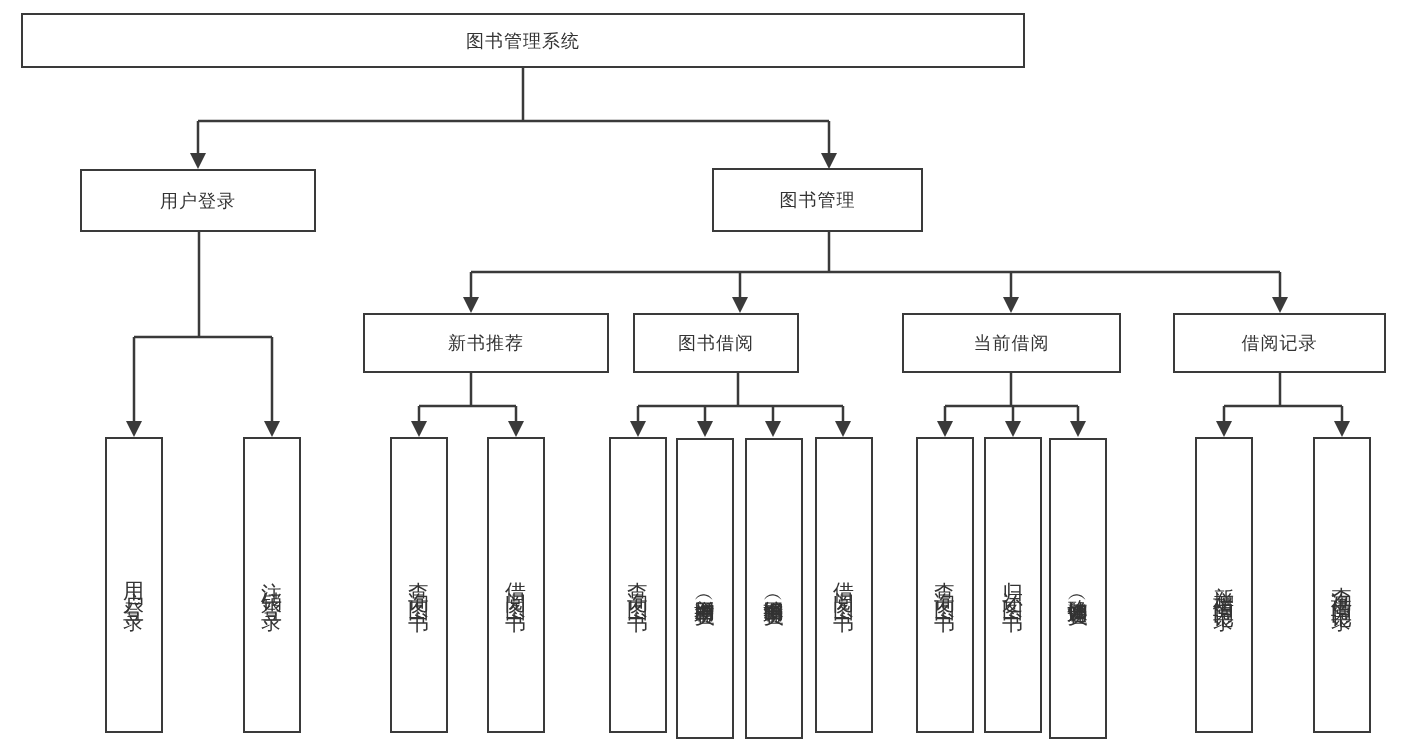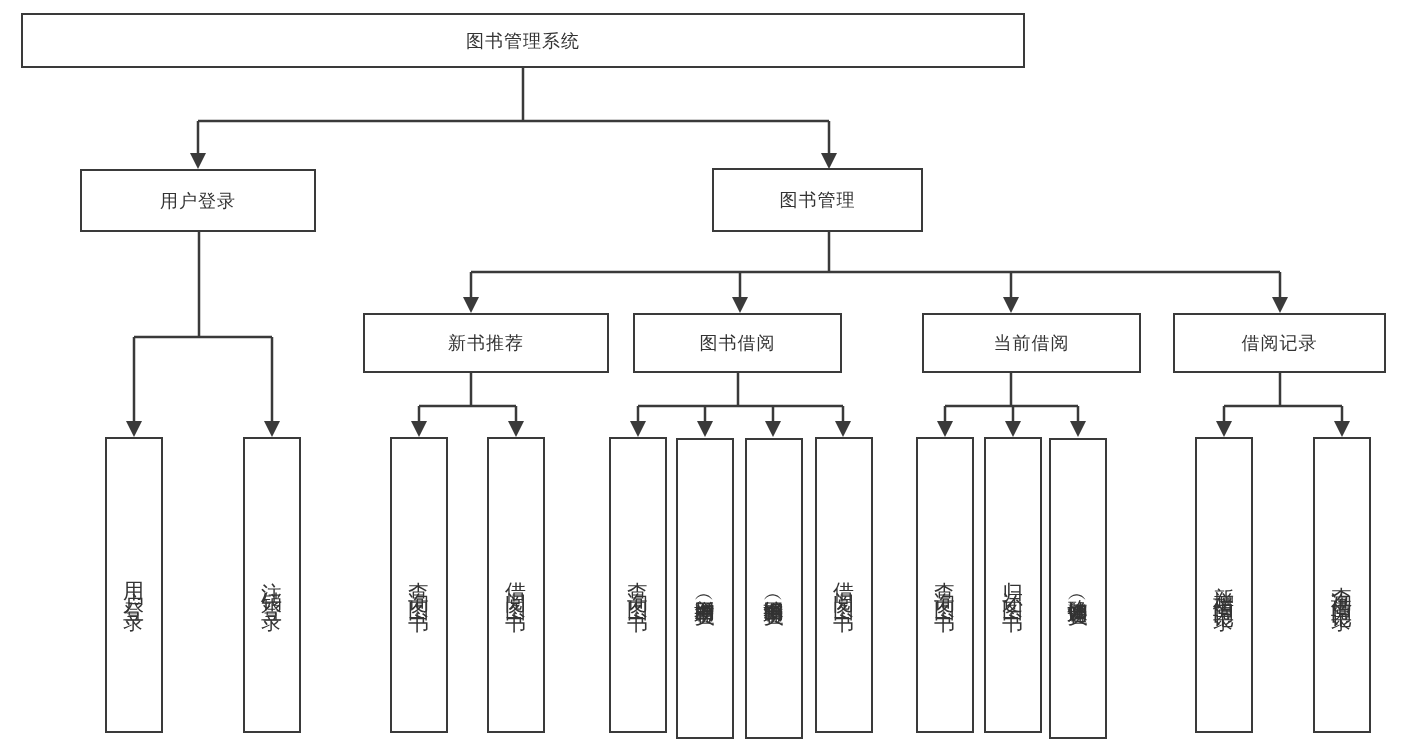--- a/index.html
+++ b/index.html
@@ -95,24 +95,24 @@
   <div class="box hbox" style="left:80px; top:169px; width:236px; height:63px;">
     <span>用户登录</span>
   </div>
   <div class="box hbox" style="left:712px; top:168px; width:211px; height:64px;">
     <span>图书管理</span>
   </div>
 
   <div class="box hbox" style="left:363px; top:313px; width:246px; height:60px;">
     <span>新书推荐</span>
   </div>
-  <div class="box hbox" style="left:633px; top:313px; width:209px; height:60px;">
+  <div class="box hbox" style="left:633px; top:313px; width:166px; height:60px;">
     <span>图书借阅</span>
   </div>
-  <div class="box hbox" style="left:902px; top:313px; width:219px; height:60px;margin-left:20px;">
+  <div class="box hbox" style="left:902px; top:313px; width:219px; height:60px;">
     <span>当前借阅</span>
   </div>
   <div class="box hbox" style="left:1173px; top:313px; width:213px; height:60px;">
     <span>借阅记录</span>
   </div>
 
   <div class="box" style="left:105px; top:437px; width:58px; height:296px;">
     <span class="vtext s4">用户登录</span>
   </div>
   <div class="box" style="left:243px; top:437px; width:58px; height:296px;">

